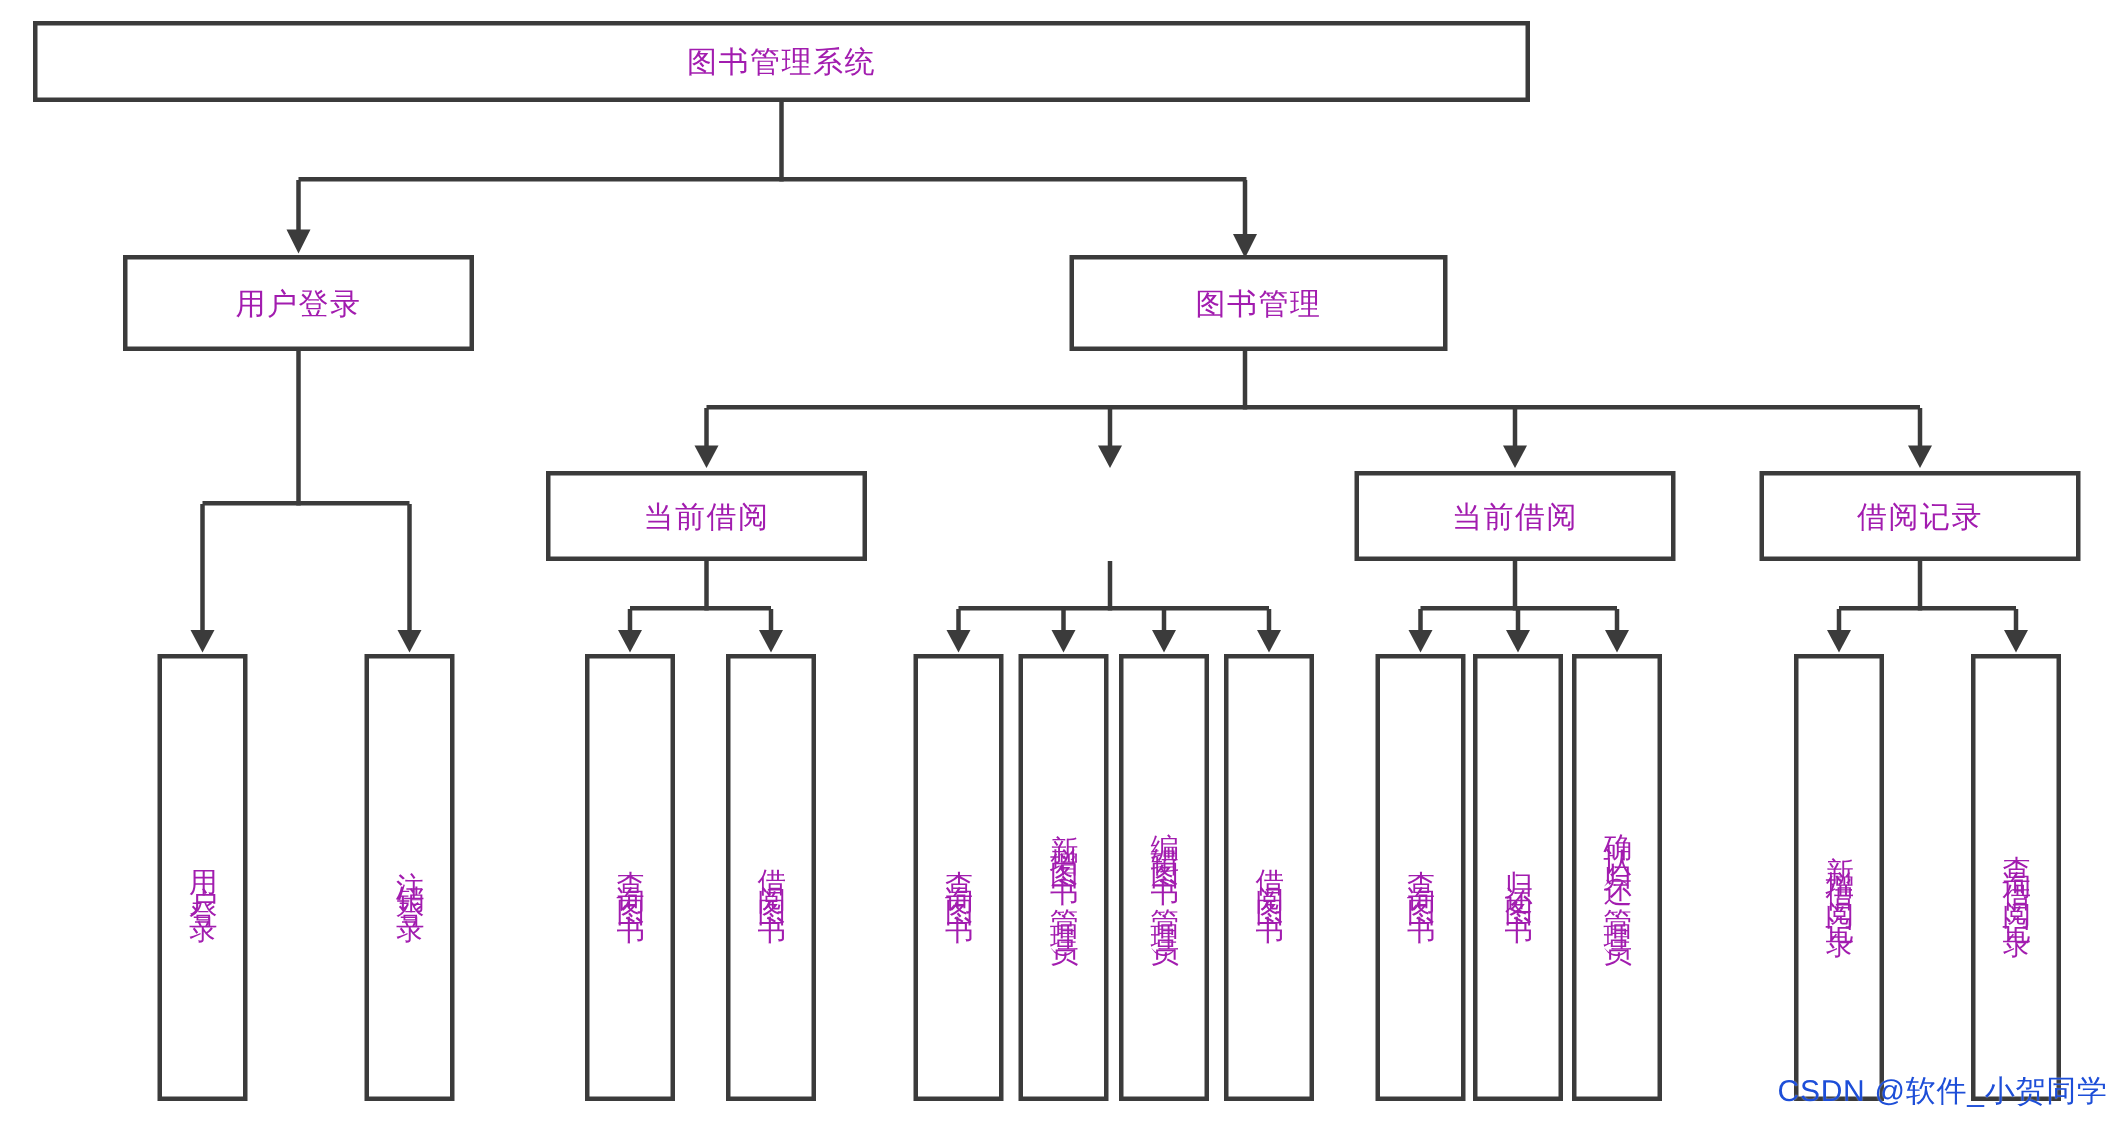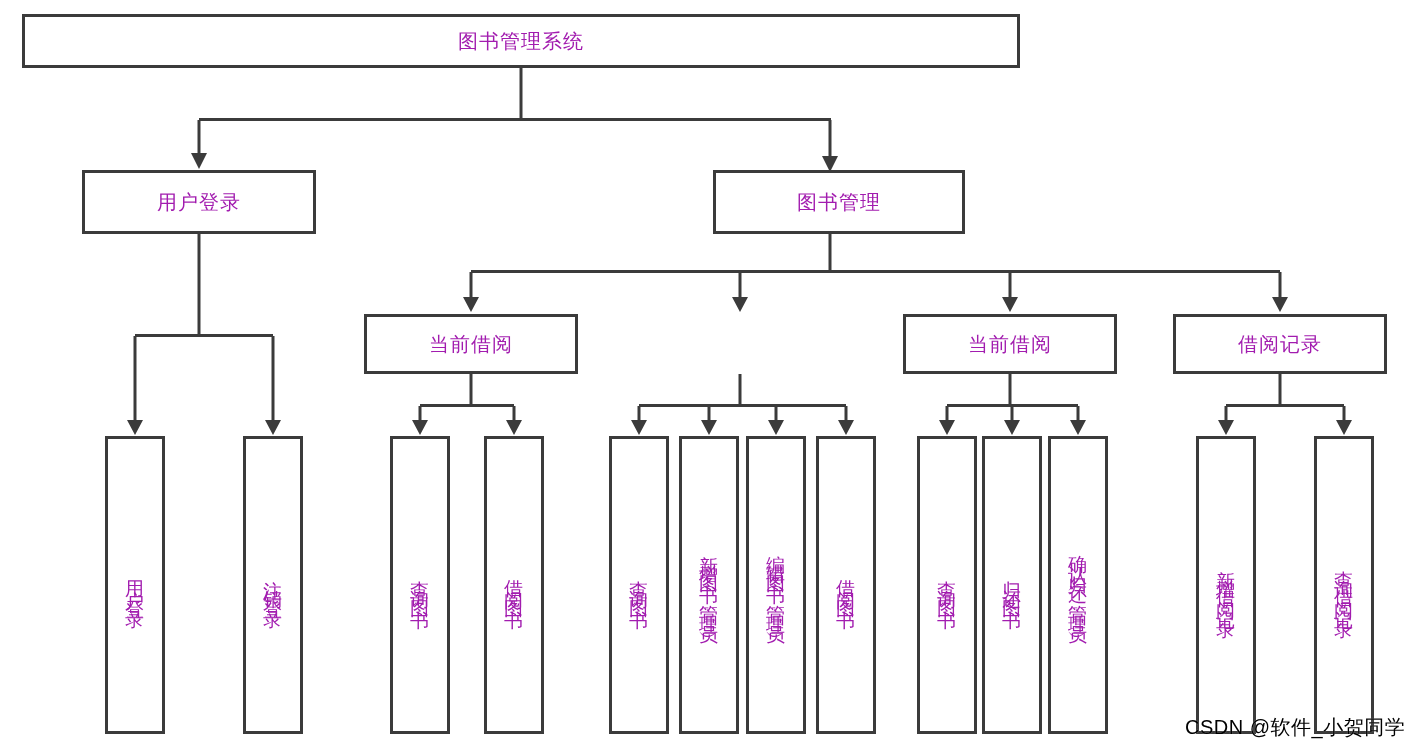--- a/index.html
+++ b/index.html
@@ -68,21 +68,21 @@
   .leaf-9  { left: 982px; }
   .leaf-10 { left: 1048px; }
   .leaf-11 { left: 1196px; }
   .leaf-12 { left: 1314px; }
   #watermark {
     position: absolute;
     left: 1185px;
     top: 714px;
     z-index: 5;
     font-size: 20px;
-    color: #000000;
+    color: #1d4ed8;
     letter-spacing: 0.5px;
     white-space: nowrap;
     text-shadow: 0 0 1px rgba(255,255,255,0.6);
   }
 </style>
 </head>
 <body>
 
 <div id="canvas">
 

